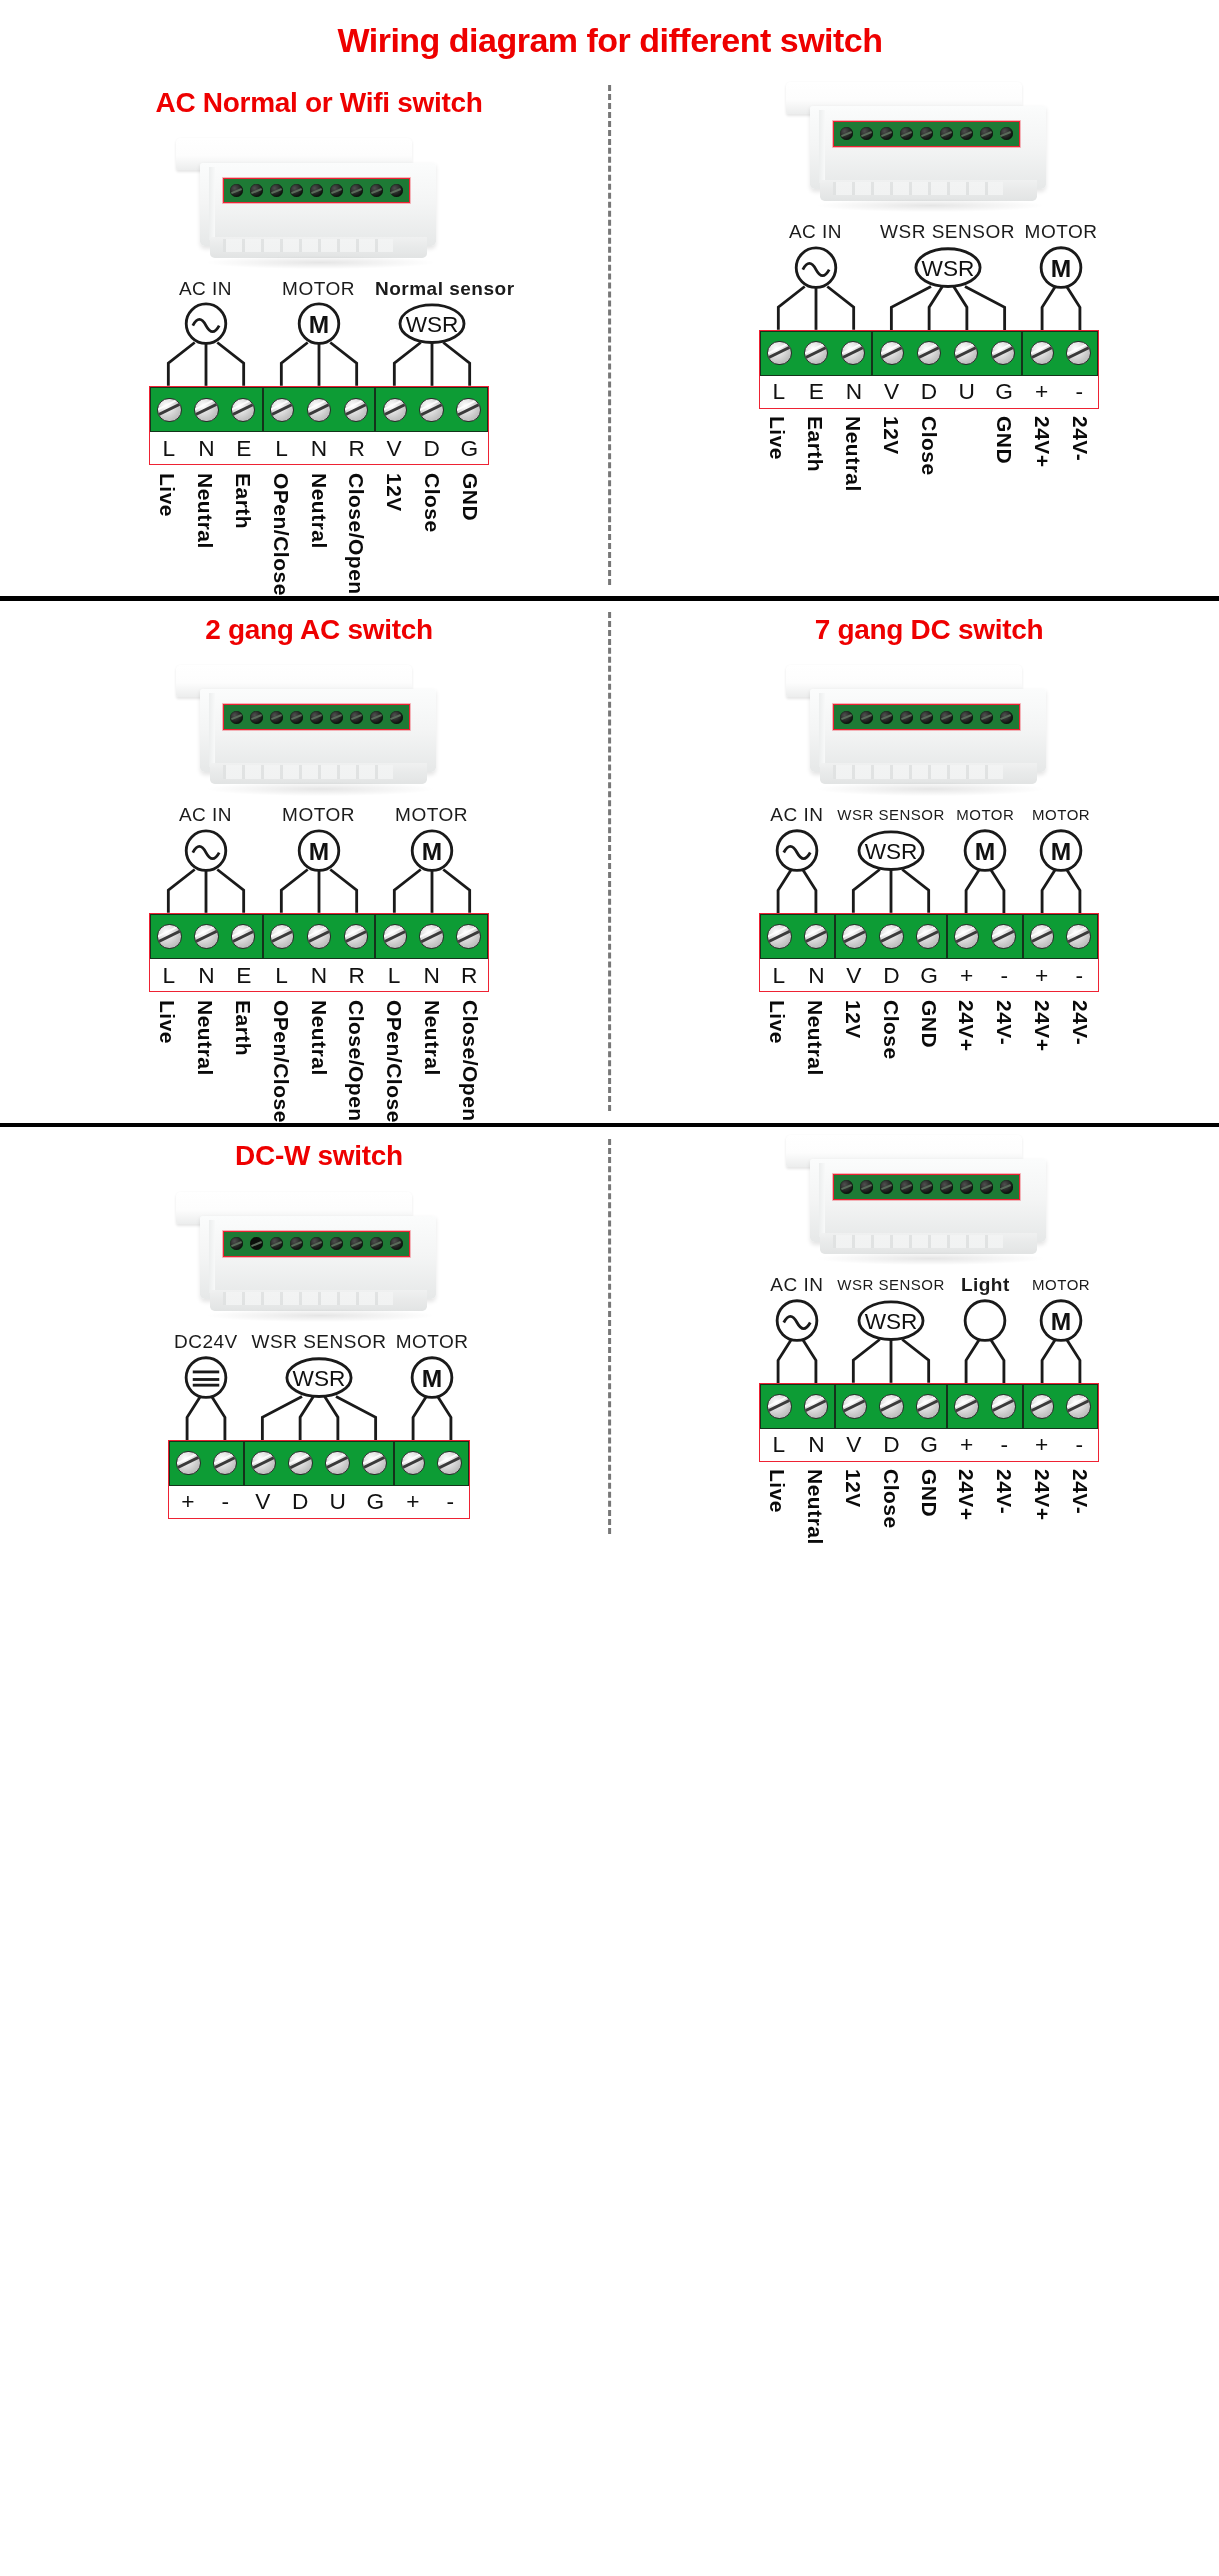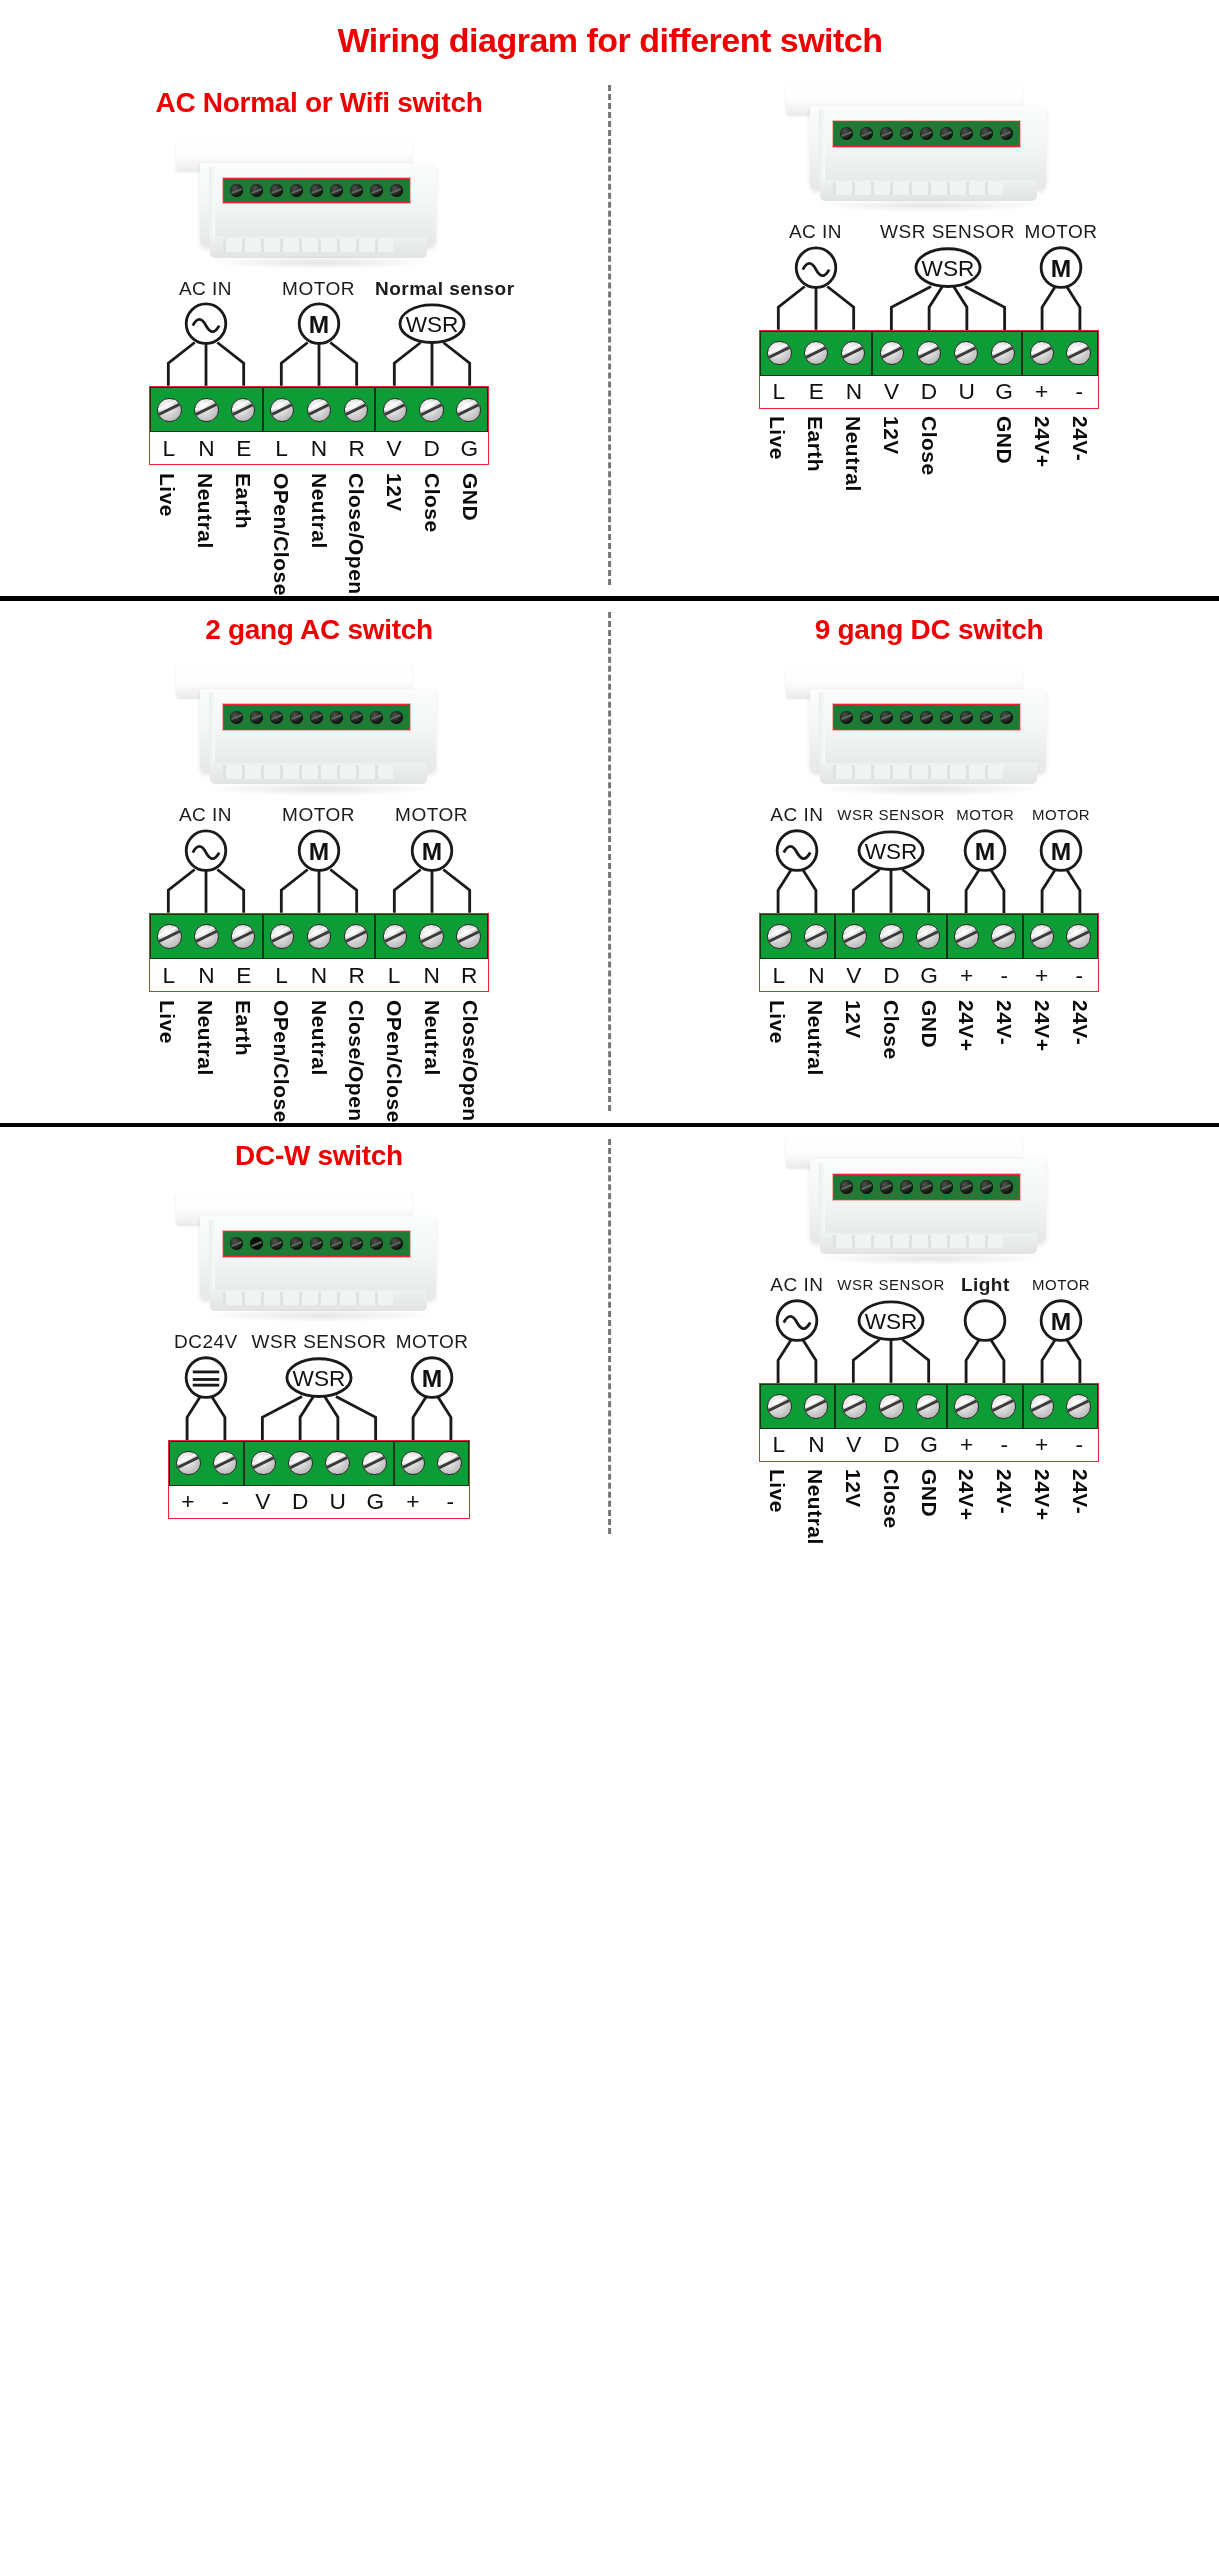--- a/index.html
+++ b/index.html
@@ -624,21 +624,21 @@
             <div class="desc" style="width: 38px;">
               <span>Neutral</span>
             </div>
             <div class="desc" style="width: 38px;">
               <span>Close/Open</span>
             </div>
           </div>
         </div>
       </div>
       <div class="panel">
-        <div class="panel-title">9 gang DC switch</div>
+        <div class="panel-title">7 gang DC switch</div>
         <div class="device">
           <div class="device-lid"></div>
      <div class="device-body"></div>
      <div class="device-skirt"></div>
      <div class="device-vents"></div>
      <div class="device-shadow"></div>
      <div class="photo-strip">
             <span class="photo-screw"></span>
             <span class="photo-screw"></span>
             <span class="photo-screw"></span>

